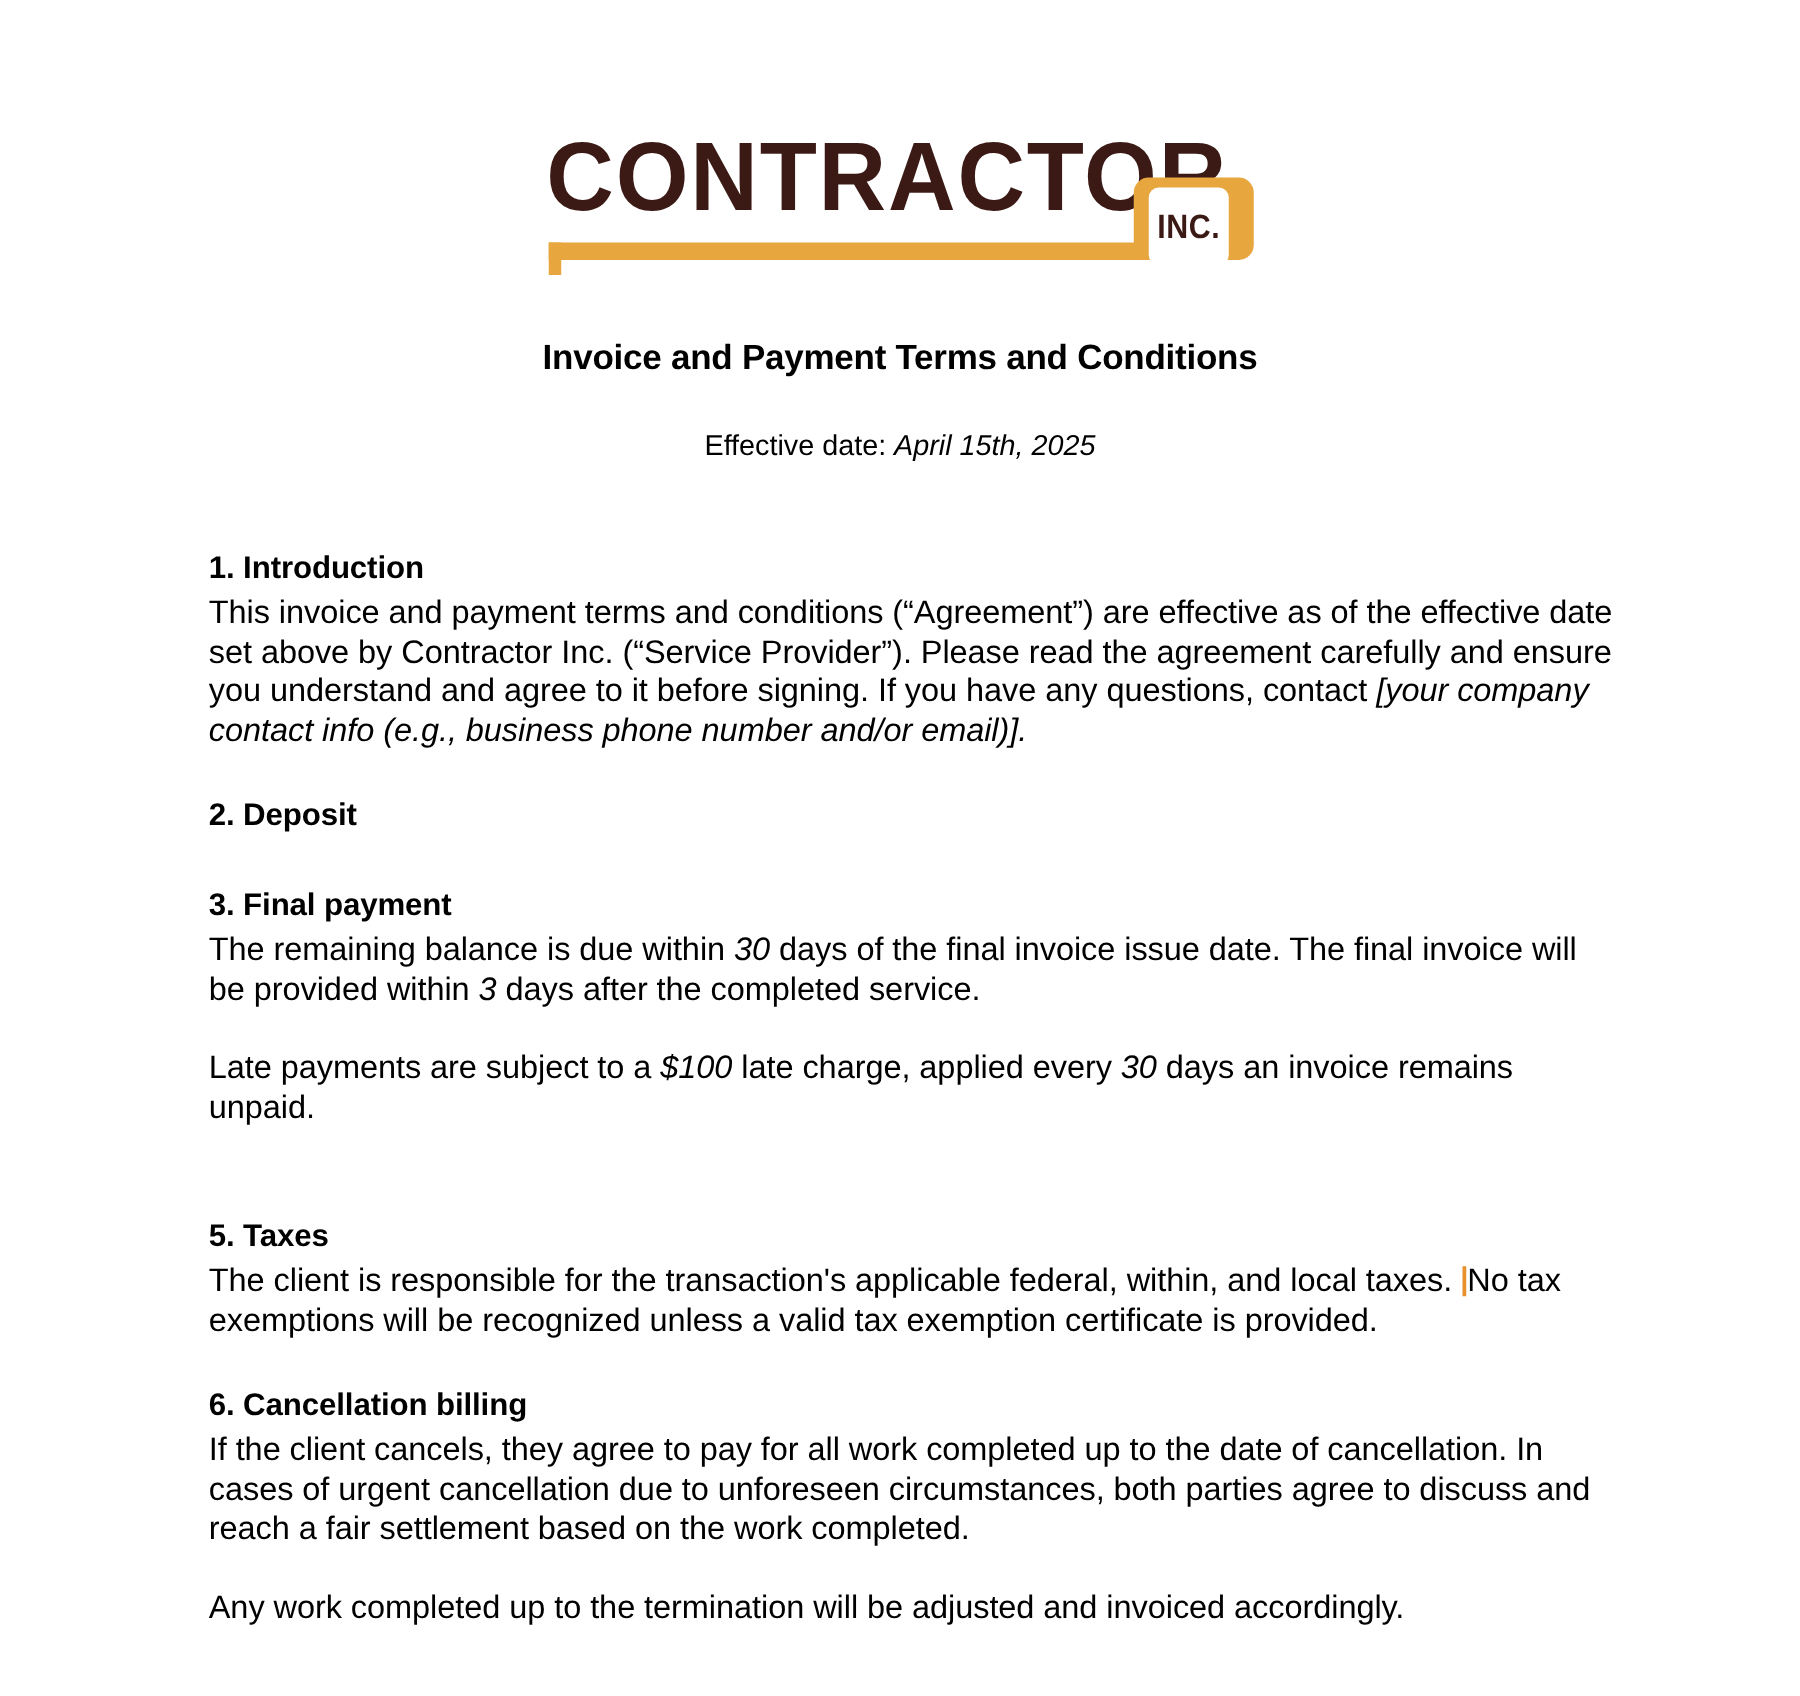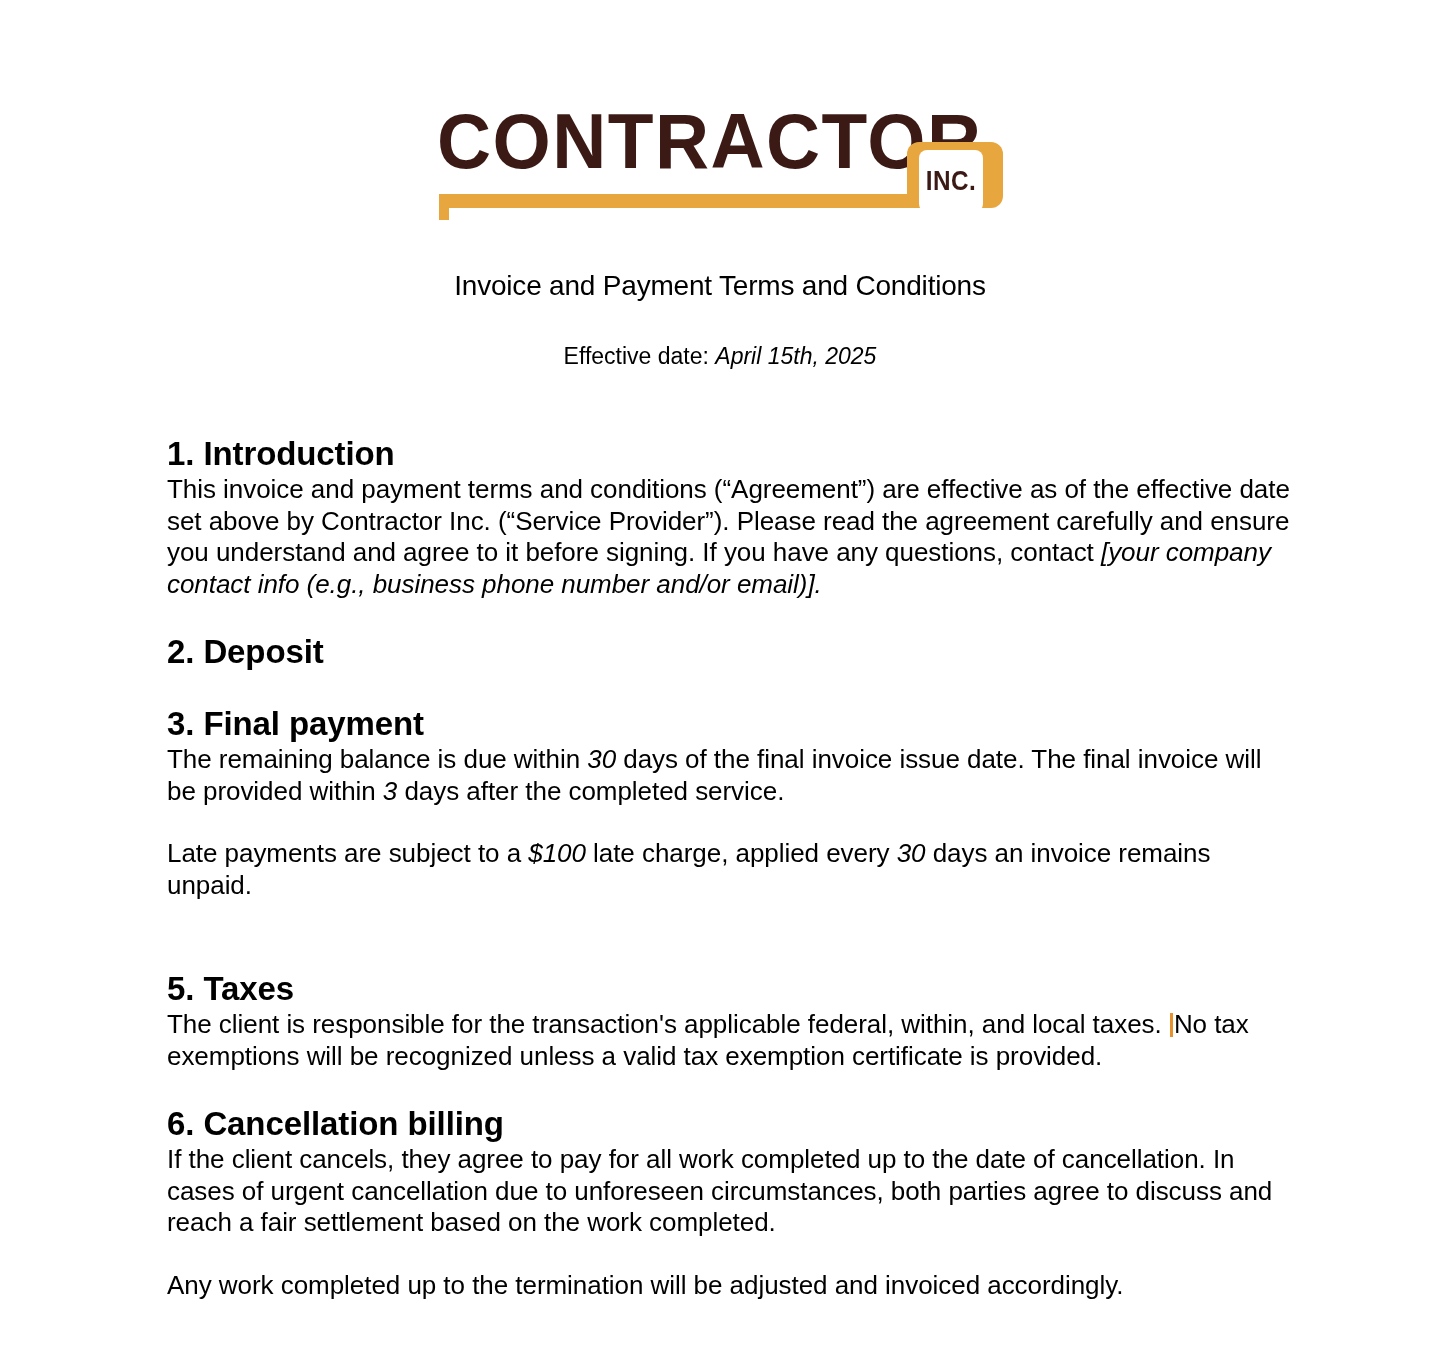--- a/index.html
+++ b/index.html
@@ -99,21 +99,21 @@
   }
 
   
   .doc-title {
     position: absolute;
     left: 0;
     right: 0;
     top: 270px;
     text-align: center;
     font-size: 28px;
-    font-weight: normal;
+    font-weight: bold;
     letter-spacing: -0.2px;
   }
   .doc-effective {
     position: absolute;
     left: 0;
     right: 0;
     top: 343px;
     text-align: center;
     font-size: 23px;
   }
@@ -122,21 +122,21 @@
 
   
   .body-col {
     position: absolute;
     left: 167px;
     top: 438px;
     width: 1128px;
   }
   .sec { margin: 0; }
   .sec-head {
-    font-size: 33px;
+    font-size: 25px;
     font-weight: bold;
     line-height: 32px;
     margin: 0 0 4px 0;
     letter-spacing: -0.1px;
   }
   .sec-gap { height: 36px; }
   .para {
     font-size: 26px;
     line-height: 31.5px;
     margin: 0;

